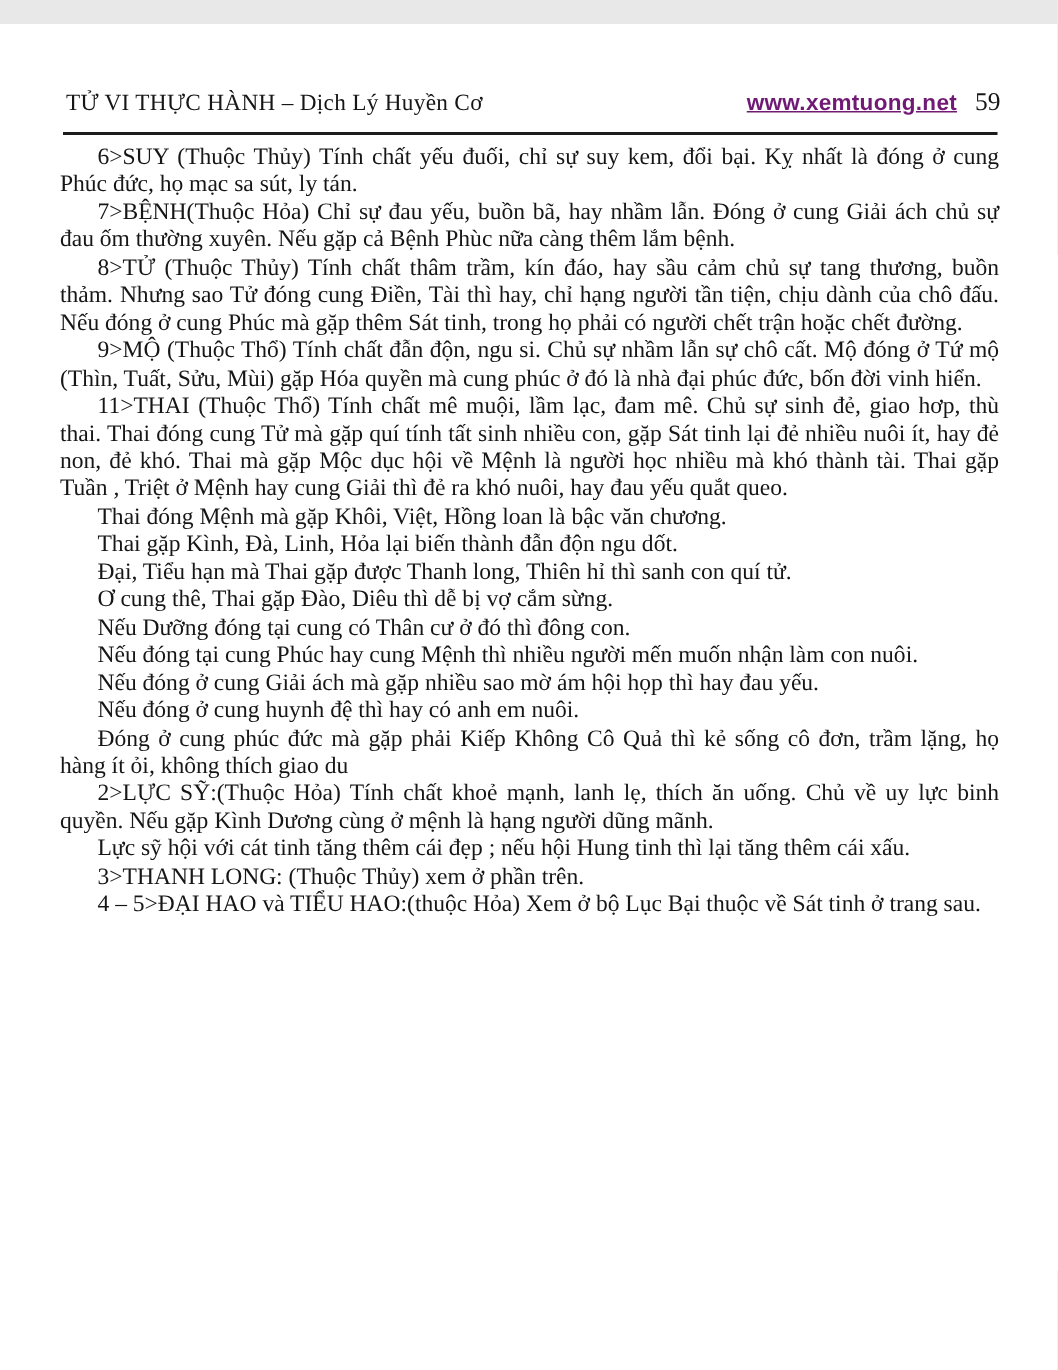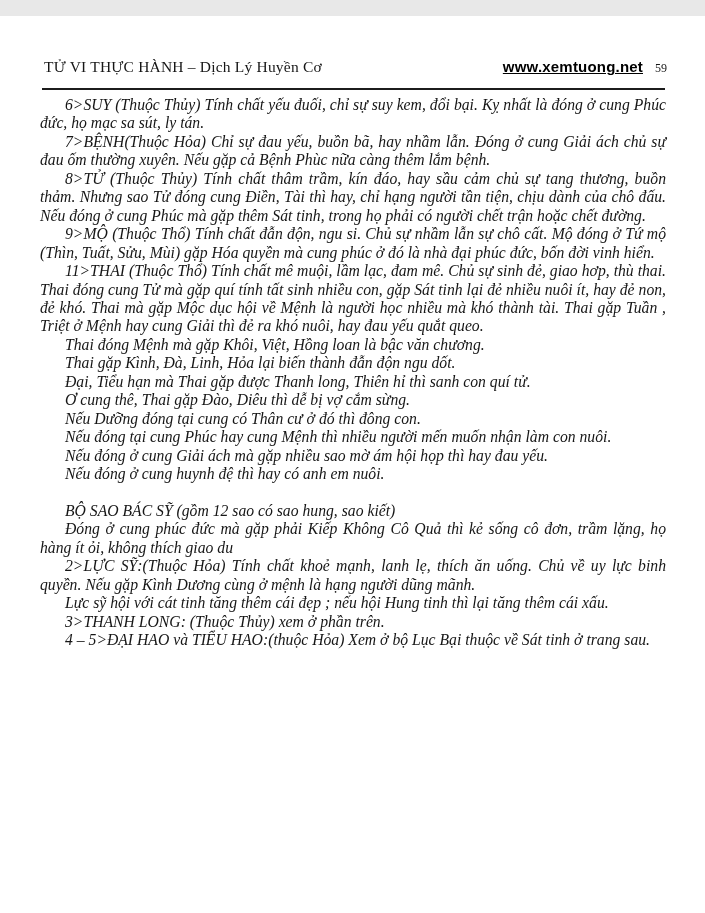--- a/index.html
+++ b/index.html
@@ -31,72 +31,70 @@
     gap:12px;
   }
   .site-link {
     font-family:"Liberation Sans", sans-serif;
     font-weight:bold;
     font-size:15px;
     text-decoration:underline;
     letter-spacing:0.2px;
     cursor:pointer;
   }
-  .page-num { font-size:12px;text-align:right; }
+  .page-num { font-size:17px;text-align:right; }
   .divider {
     position:absolute;
     top:72px; left:42px; right:40px;
     border-top:2px solid #1c1c1c;
     height:0;
   }
   .content {
     position:absolute;
     top:80px; left:40px;
     width:626px;
     font-size:15.7px;
     line-height:18.45px;
     text-align:justify;
-    font-style:italic;
   }
   .content p {
     margin:0;
     text-indent:25px;
   }
   .content p.section-gap { margin-top:18.45px; }
 </style>
 </head>
 <body>
 
 <div class="page">
 
   <div class="header">
     <span class="header-title">TỬ VI THỰC HÀNH – Dịch Lý Huyền Cơ</span>
     <span class="header-right">
-      <a class="site-link" style="color: #000000;">www.xemtuong.net</a>
+      <a class="site-link" style="color: #701a75;">www.xemtuong.net</a>
       <span class="page-num">59</span>
     </span>
   </div>
 
   <div class="divider"></div>
 
   <div class="content">
     <p>6&gt;SUY (Thuộc Thủy) Tính chất yếu đuối, chỉ sự suy kem, đổi bại. Kỵ nhất là đóng ở cung Phúc đức, họ mạc sa sút, ly tán.</p>
     <p>7&gt;BỆNH(Thuộc Hỏa) Chỉ sự đau yếu, buồn bã, hay nhầm lẫn. Đóng ở cung Giải ách chủ sự đau ốm thường xuyên. Nếu gặp cả Bệnh Phùc nữa càng thêm lắm bệnh.</p>
     <p>8&gt;TỬ (Thuộc Thủy) Tính chất thâm trầm, kín đáo, hay sầu cảm chủ sự tang thương, buồn thảm. Nhưng sao Tử đóng cung Điền, Tài thì hay, chỉ hạng người tần tiện, chịu dành của chô đấu. Nếu đóng ở cung Phúc mà gặp thêm Sát tinh, trong họ phải có người chết trận hoặc chết đường.</p>
     <p>9&gt;MỘ (Thuộc Thổ) Tính chất đẫn độn, ngu si. Chủ sự nhầm lẫn sự chô cất. Mộ đóng ở Tứ mộ (Thìn, Tuất, Sửu, Mùi) gặp Hóa quyền mà cung phúc ở đó là nhà đại phúc đức, bốn đời vinh hiển.</p>
     <p>11&gt;THAI (Thuộc Thổ) Tính chất mê muội, lầm lạc, đam mê. Chủ sự sinh đẻ, giao hơp, thù thai. Thai đóng cung Tử mà gặp quí tính tất sinh nhiều con, gặp Sát tinh lại đẻ nhiều nuôi ít, hay đẻ non, đẻ khó. Thai mà gặp Mộc dục hội về Mệnh là người học nhiều mà khó thành tài. Thai gặp Tuần , Triệt ở Mệnh hay cung Giải thì đẻ ra khó nuôi, hay đau yếu quắt queo.</p>
     <p>Thai đóng Mệnh mà gặp Khôi, Việt, Hồng loan là bậc văn chương.</p>
     <p>Thai gặp Kình, Đà, Linh, Hỏa lại biến thành đẫn độn ngu dốt.</p>
     <p>Đại, Tiểu hạn mà Thai gặp được Thanh long, Thiên hỉ thì sanh con quí tử.</p>
     <p>Ơ cung thê, Thai gặp Đào, Diêu thì dễ bị vợ cắm sừng.</p>
     <p>Nếu Dưỡng đóng tại cung có Thân cư ở đó thì đông con.</p>
     <p>Nếu đóng tại cung Phúc hay cung Mệnh thì nhiều người mến muốn nhận làm con nuôi.</p>
     <p>Nếu đóng ở cung Giải ách mà gặp nhiều sao mờ ám hội họp thì hay đau yếu.</p>
     <p>Nếu đóng ở cung huynh đệ thì hay có anh em nuôi.</p>
-    <p class="section-gap">BỘ SAO BÁC SỸ (gồm 12 sao có sao hung, sao kiết)</p>
     <p>Đóng ở cung phúc đức mà gặp phải Kiếp Không Cô Quả thì kẻ sống cô đơn, trầm lặng, họ hàng ít ỏi, không thích giao du</p>
     <p>2&gt;LỰC SỸ:(Thuộc Hỏa) Tính chất khoẻ mạnh, lanh lẹ, thích ăn uống. Chủ về uy lực binh quyền. Nếu gặp Kình Dương cùng ở mệnh là hạng người dũng mãnh.</p>
     <p>Lực sỹ hội với cát tinh tăng thêm cái đẹp ; nếu hội Hung tinh thì lại tăng thêm cái xấu.</p>
     <p>3&gt;THANH LONG: (Thuộc Thủy) xem ở phần trên.</p>
     <p>4 – 5&gt;ĐẠI HAO và TIỂU HAO:(thuộc Hỏa) Xem ở bộ Lục Bại thuộc về Sát tinh ở trang sau.</p>
   </div>
 
 </div>
 
 </body></html>

